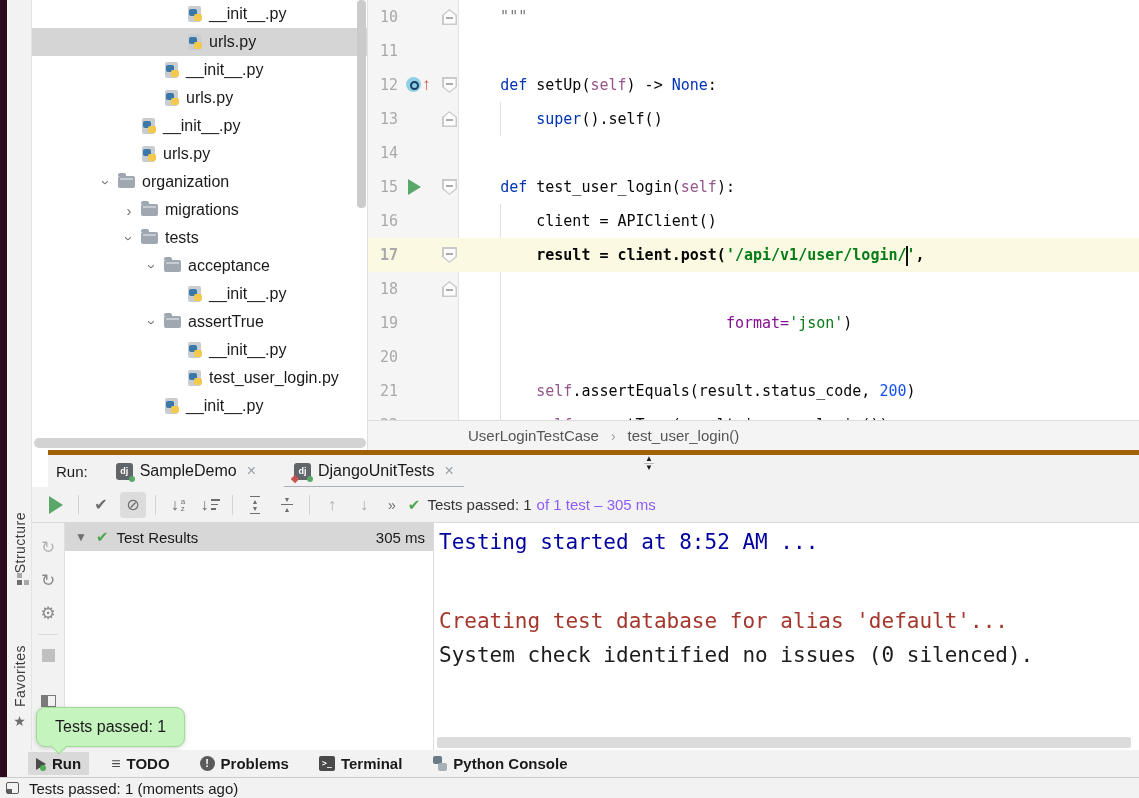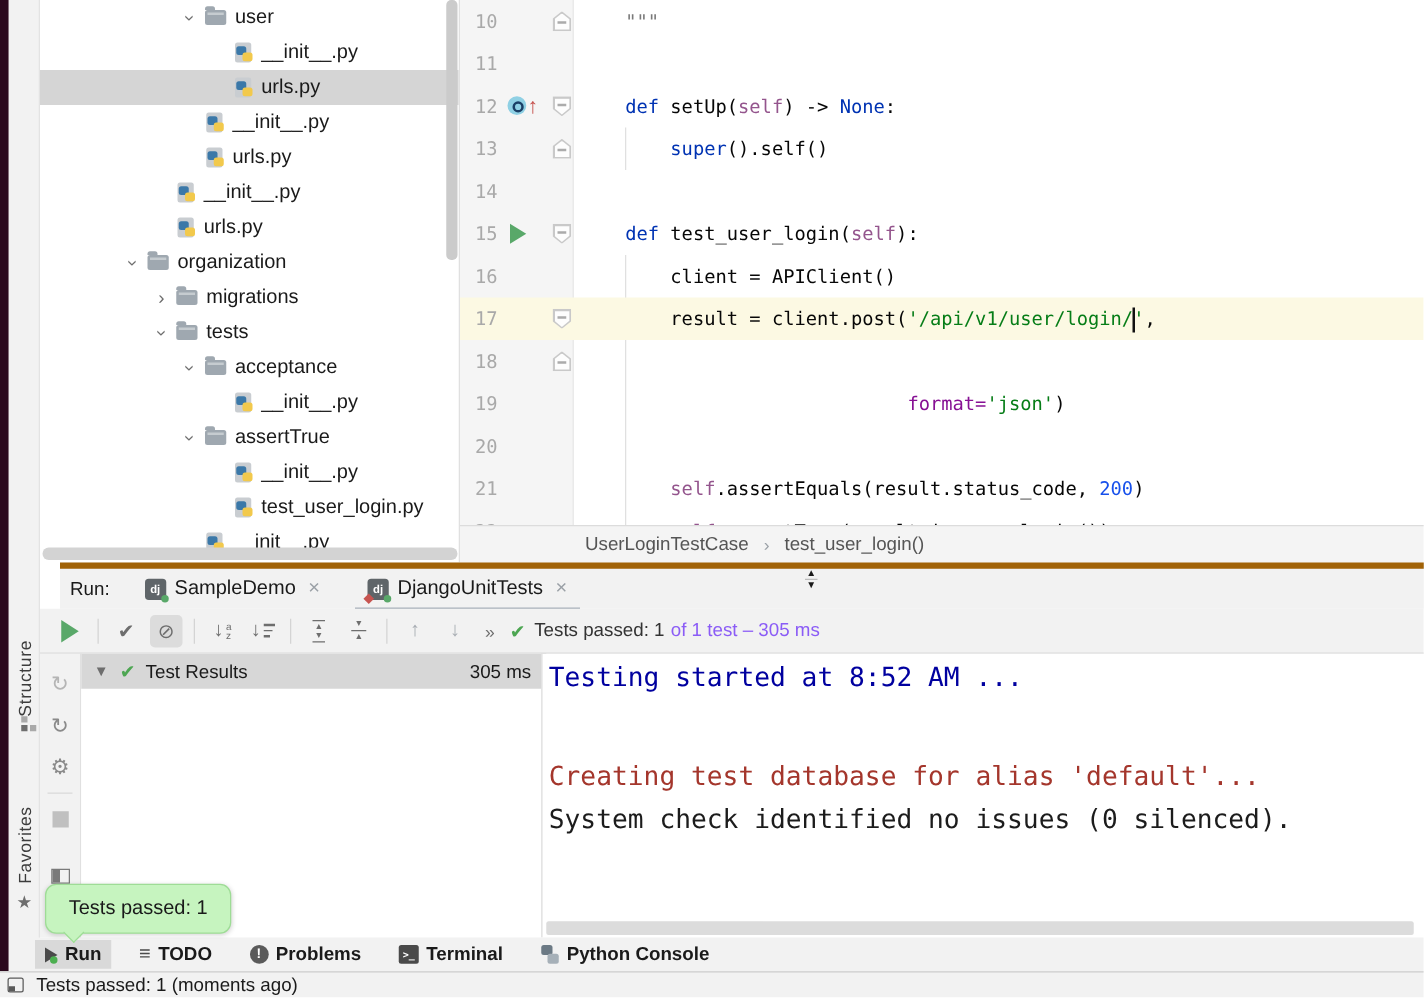--- a/index.html
+++ b/index.html
@@ -34,21 +34,21 @@
   .pico b { position:absolute; left:7px; top:8px; width:8px; height:7px; background:#F2C94C; border-radius:2px; }
   .tree .hscroll { position:absolute; left:2px; top:438px; width:332px; height:10px; background:#D3D3D3; border-radius:5px; }
   .tree .vscroll { position:absolute; right:1px; top:0; width:9px; height:208px; background:#CBCBCB; border-radius:4px; }
 
   
   .editor { position:absolute; left:368px; top:0; width:771px; height:420px; background:#fff; overflow:hidden; }
   .gutter-bg { position:absolute; left:0; top:0; width:90px; height:420px; background:#F5F5F5; }
   .gutter-line { position:absolute; left:90px; top:0; width:1px; height:420px; background:#E3E3E3; }
   .iguide { position:absolute; width:1px; background:#E0E0E0; left:132px; }
   .eline { position:absolute; left:0; width:771px; height:34px; }
-  .eline.hl { background:#FCF9E3; }
+  .eline.hl { background:#FCF9E3;font-weight:bold; }
   .lnum { position:absolute; left:0; top:0; width:30px; text-align:right; font-family:"DejaVu Sans Mono",monospace; font-size:15px; line-height:34px; color:#A9A9A9; }
   .code { position:absolute; left:96px; top:0; font-family:"DejaVu Sans Mono",monospace; font-size:15px; line-height:34px; white-space:pre; color:#070707; }
   .c-k { color:#0033B3; } .c-s { color:#067D17; } .c-n { color:#1750EB; }
   .c-slf { color:#94558D; } .c-prm { color:#871094; } .c-doc { color:#7A7A7A; font-style:italic; }
   .c-crt { display:inline-block; width:2px; height:20px; background:#111; vertical-align:middle; margin:0 -1px; }
   .gico { position:absolute; left:34px; top:0; width:34px; height:34px; }
   .ovr-circle { position:absolute; left:4px; top:9px; width:15px; height:15px; border-radius:50%; background:#8FD0E4; }
   .ovr-circle::after { content:""; position:absolute; left:4px; top:4px; width:5px; height:5px; border:2px solid #1A3F66; border-radius:50%; }
   .ovr-arrow { position:absolute; left:20px; top:5px; color:#C75450; font-size:17px; font-weight:bold; line-height:24px; }
   .run-tri { position:absolute; left:6px; top:9px; width:0; height:0; border-left:13px solid #59A869; border-top:8px solid transparent; border-bottom:8px solid transparent; }
@@ -156,25 +156,20 @@
       <span class="struct-ico"></span>
     </div>
     <div class="stripe-btn" style="top:645px;">
       <span class="vtxt">Favorites</span>
       <span class="star-ico">★</span>
     </div>
   </div>
 
   <div class="tree">
     <div>
-        <div class="trow" style="padding-left: 108px;">
-          <span class="chev exp">›</span>
-          <span class="fico"></span>
-          <span class="tlabel">user</span>
-        </div>
         <div class="trow" style="padding-left: 131px;">
           <span class="chev none">›</span>
           <span class="pico">
             <i></i>
             <b></b>
           </span>
           <span class="tlabel">__init__.py</span>
         </div>
         <div class="trow sel" style="padding-left: 131px;">
           <span class="chev none">›</span>

